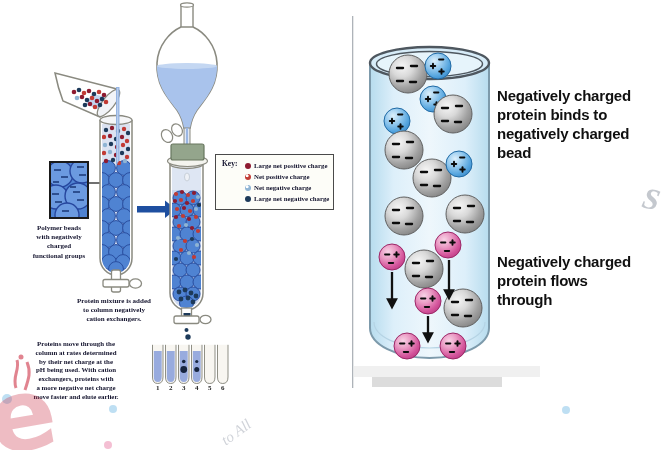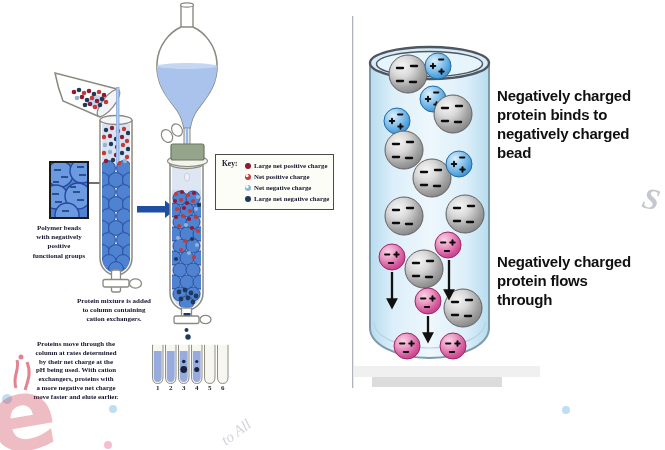--- a/index.html
+++ b/index.html
@@ -407,25 +407,25 @@
     <circle cx="21" cy="357" r="2.5" fill="rgba(205,50,70,0.6)"></circle>
     <circle cx="7" cy="399" r="5" fill="rgba(125,192,232,0.5)"></circle>
     <circle cx="113" cy="409" r="4" fill="rgba(125,192,232,0.5)"></circle>
     <circle cx="566" cy="410" r="4" fill="rgba(125,192,232,0.5)"></circle>
     <circle cx="108" cy="445" r="4" fill="rgba(233,128,168,0.5)"></circle>
   </g>
 </svg>
 
 <div class="abs small-label" style="left:28px;top:224px;width:62px;">Polymer beads
 with negatively
-positive
+charged
 functional groups</div>
 
 <div class="abs small-label" style="left:60px;top:297px;width:108px;">Protein mixture is added
-to column containing
+to column negatively
 cation exchangers.</div>
 
 <div class="abs small-label tiny" style="left:30px;top:340px;width:92px;">Proteins move through the
 column at rates determined
 by their net charge at the
 pH being used. With cation
 exchangers, proteins with
 a more negative net charge
 move faster and elute earlier.</div>
 

